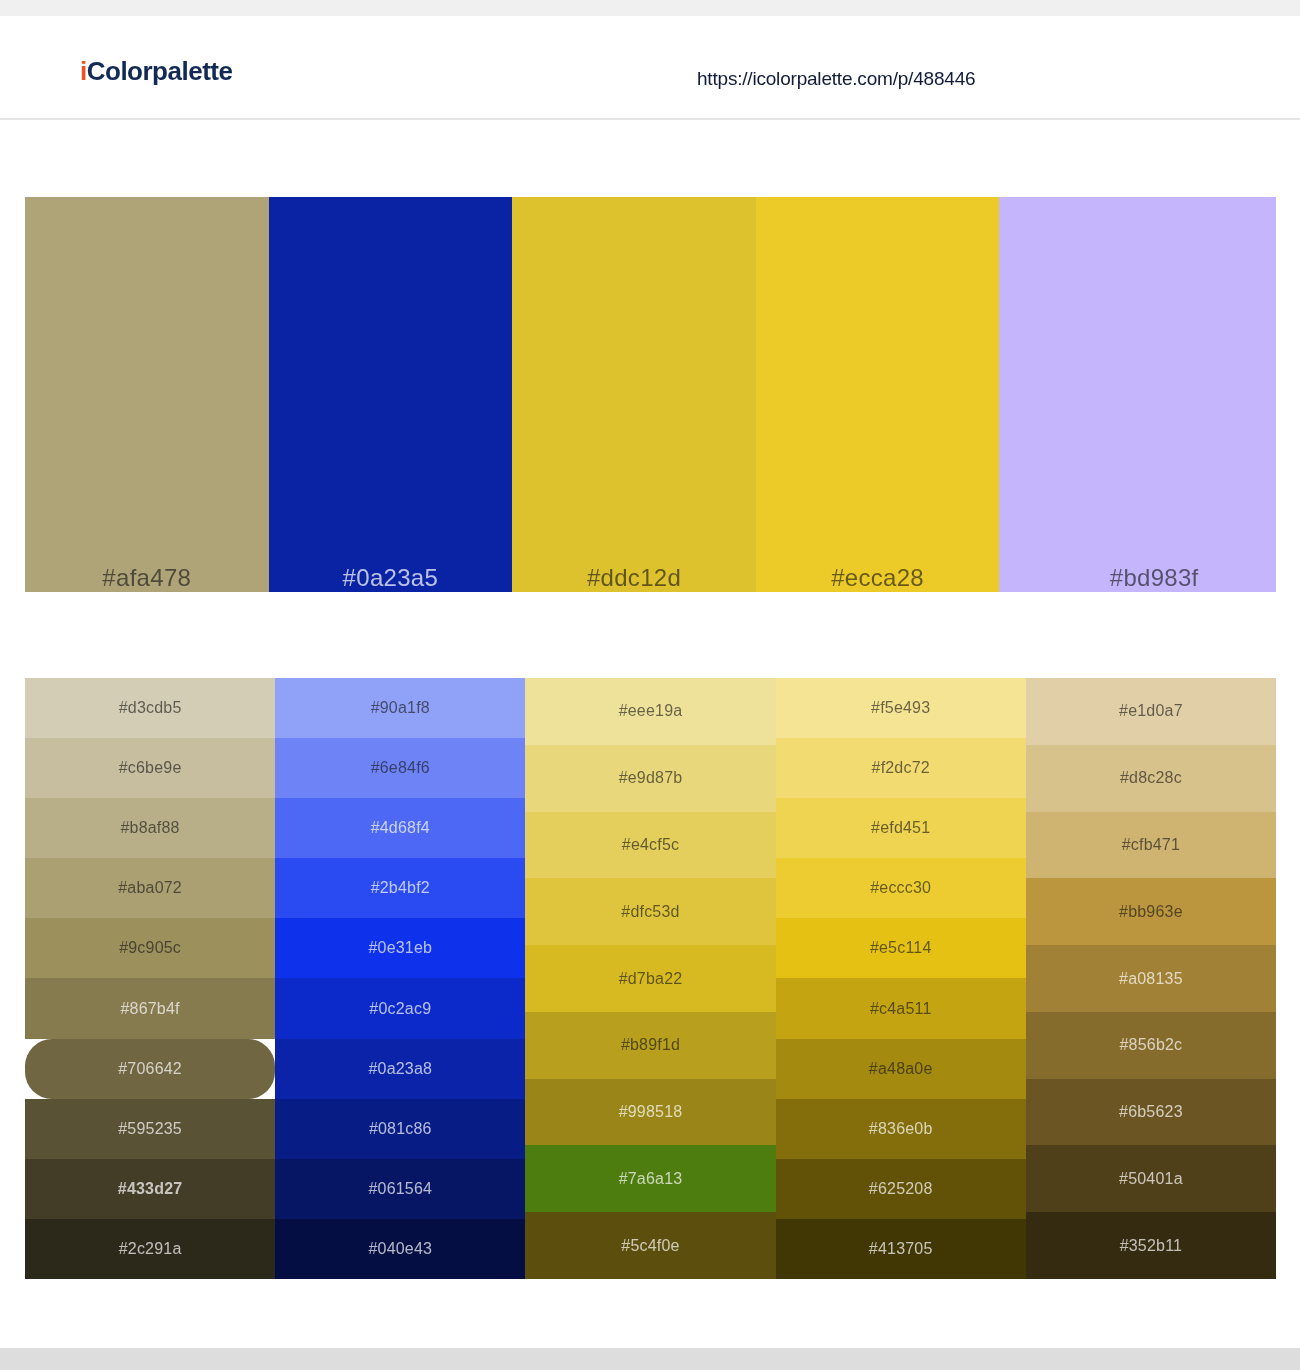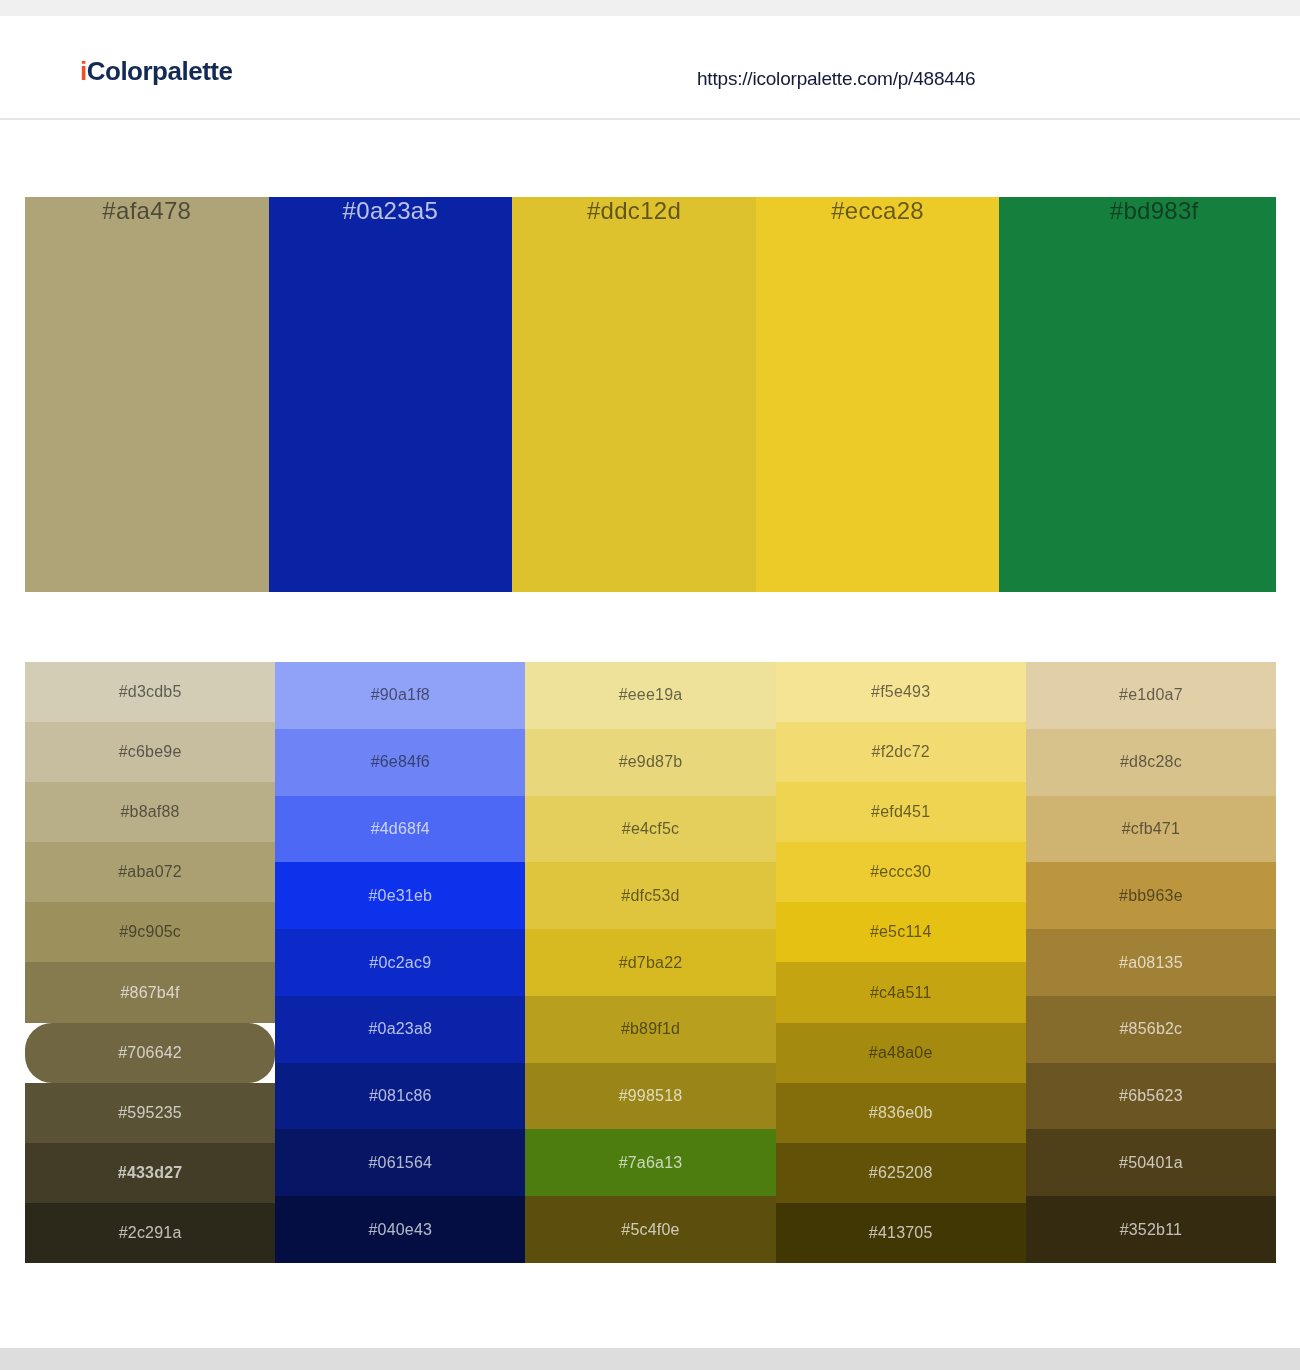--- a/index.html
+++ b/index.html
@@ -72,34 +72,34 @@
     left: 25px;
     top: 149px;
     width: 1251px;
     height: 443px;
     display: flex;
     flex-direction: row;
   }
   .palette-swatch {
     flex: 1 1 0;
     display: flex;
-    align-items: flex-start;
+    align-items: flex-end;
     justify-content: center;
     font-size: 24px;
     letter-spacing: 0.3px;
     margin-top: 48px;
   }
   .palette-swatch.dark-text { color: rgba(20,20,20,0.62); }
   .palette-swatch.light-text { color: rgba(255,255,255,0.72); }
 
   
   .shades-grid {
     position: absolute;
     left: 25px;
-    top: 662px;
+    top: 678px;
     width: 1251px;
     height: 601px;
     display: flex;
     flex-direction: row;
   }
   .shade-col {
     flex: 1 1 0;
     display: flex;
     flex-direction: column;
   }
@@ -143,21 +143,21 @@
     </div>
     <div class="palette-swatch light-text" style="background: rgb(10, 35, 165);">
       <span>#0a23a5</span>
     </div>
     <div class="palette-swatch dark-text" style="background: rgb(221, 193, 45);">
       <span>#ddc12d</span>
     </div>
     <div class="palette-swatch dark-text" style="background: rgb(236, 202, 40);">
       <span>#ecca28</span>
     </div>
-    <div class="palette-swatch dark-text" style="background: #15803d; padding-left: 33px;">
+    <div class="palette-swatch dark-text" style="background: #c4b5fd; padding-left: 33px;">
       <span>#bd983f</span>
     </div>
   </div>
 
 <div class="shades-grid">
     <div class="shade-col">
       <div class="shade-cell dark-text" style="background: rgb(211, 205, 181);">
         <span>#d3cdb5</span>
       </div>
       <div class="shade-cell dark-text" style="background: rgb(198, 190, 158);">
@@ -191,20 +191,23 @@
     <div class="shade-col">
       <div class="shade-cell dark-text" style="background: rgb(144, 161, 248);">
         <span>#90a1f8</span>
       </div>
       <div class="shade-cell dark-text" style="background: rgb(110, 132, 246);">
         <span>#6e84f6</span>
       </div>
       <div class="shade-cell light-text" style="background: rgb(77, 104, 244);">
         <span>#4d68f4</span>
       </div>
+      <div class="shade-cell light-text" style="background: rgb(43, 75, 242);">
+        <span>#2b4bf2</span>
+      </div>
       <div class="shade-cell light-text" style="background: rgb(14, 49, 235);">
         <span>#0e31eb</span>
       </div>
       <div class="shade-cell light-text" style="background: rgb(12, 42, 201);">
         <span>#0c2ac9</span>
       </div>
       <div class="shade-cell light-text" style="background: rgb(10, 35, 168);">
         <span>#0a23a8</span>
       </div>
       <div class="shade-cell light-text" style="background: rgb(8, 28, 134);">

